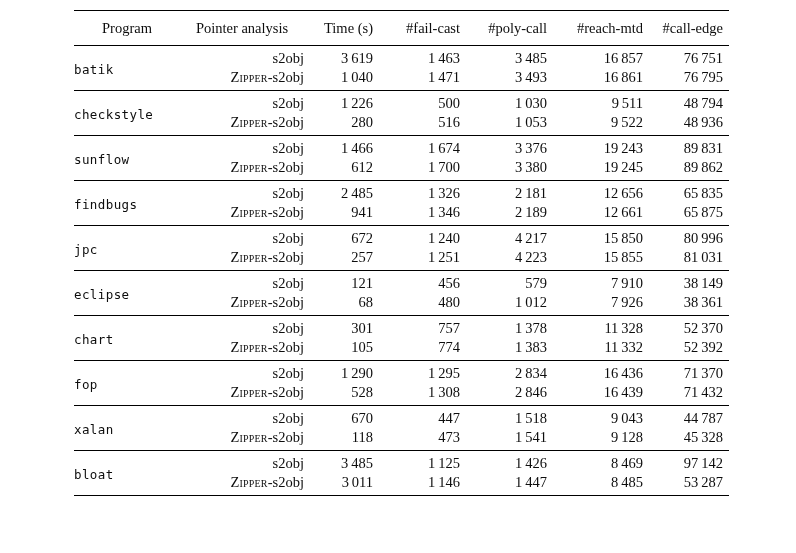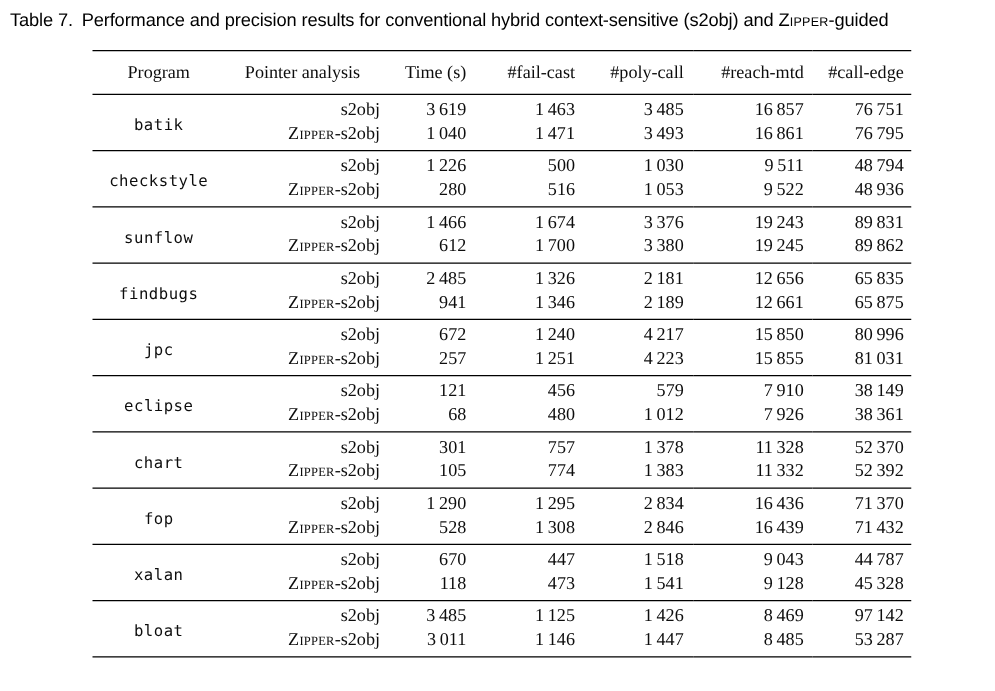--- a/index.html
+++ b/index.html
@@ -47,38 +47,36 @@
   tbody { border-top: 1px solid #000000; }
   td {
     padding: 0;
     line-height: 19px;
     white-space: nowrap;
     vertical-align: middle;
   }
   tbody tr:first-child td { padding-top: 3px; }
   tbody tr:last-child td { padding-bottom: 3px; }
   td.prog {
-    text-align: center;
     font-family: "DejaVu Sans Mono", monospace;
     font-size: 12.5px;
     letter-spacing: 0.4px;
   }
   td.analysis { text-align: right; }
   .num, th.c-num { text-align: right; }
   .ct { padding-right: 11px; }
   .cf { padding-right: 8px; }
   .cp { padding-right: 8px; }
   .cr { padding-right: 7px; }
   .cc { padding-right: 6px; }
 </style>
 </head>
 <body>
 
 <div class="caption">
-  <div class="line"><span class="cap-label">Table 7.</span><span>Performance and precision results for conventional hybrid context-sensitive (s2obj) and </span><span class="sc">Zipper</span><span>-guided</span></div>
 </div>
 
 <div class="tablewrap">
 <table class="results">
   <colgroup>
     <col style="width:106px">
         <col style="width:124px">
         <col style="width:80px">
         <col style="width:84px">
         <col style="width:87px">

